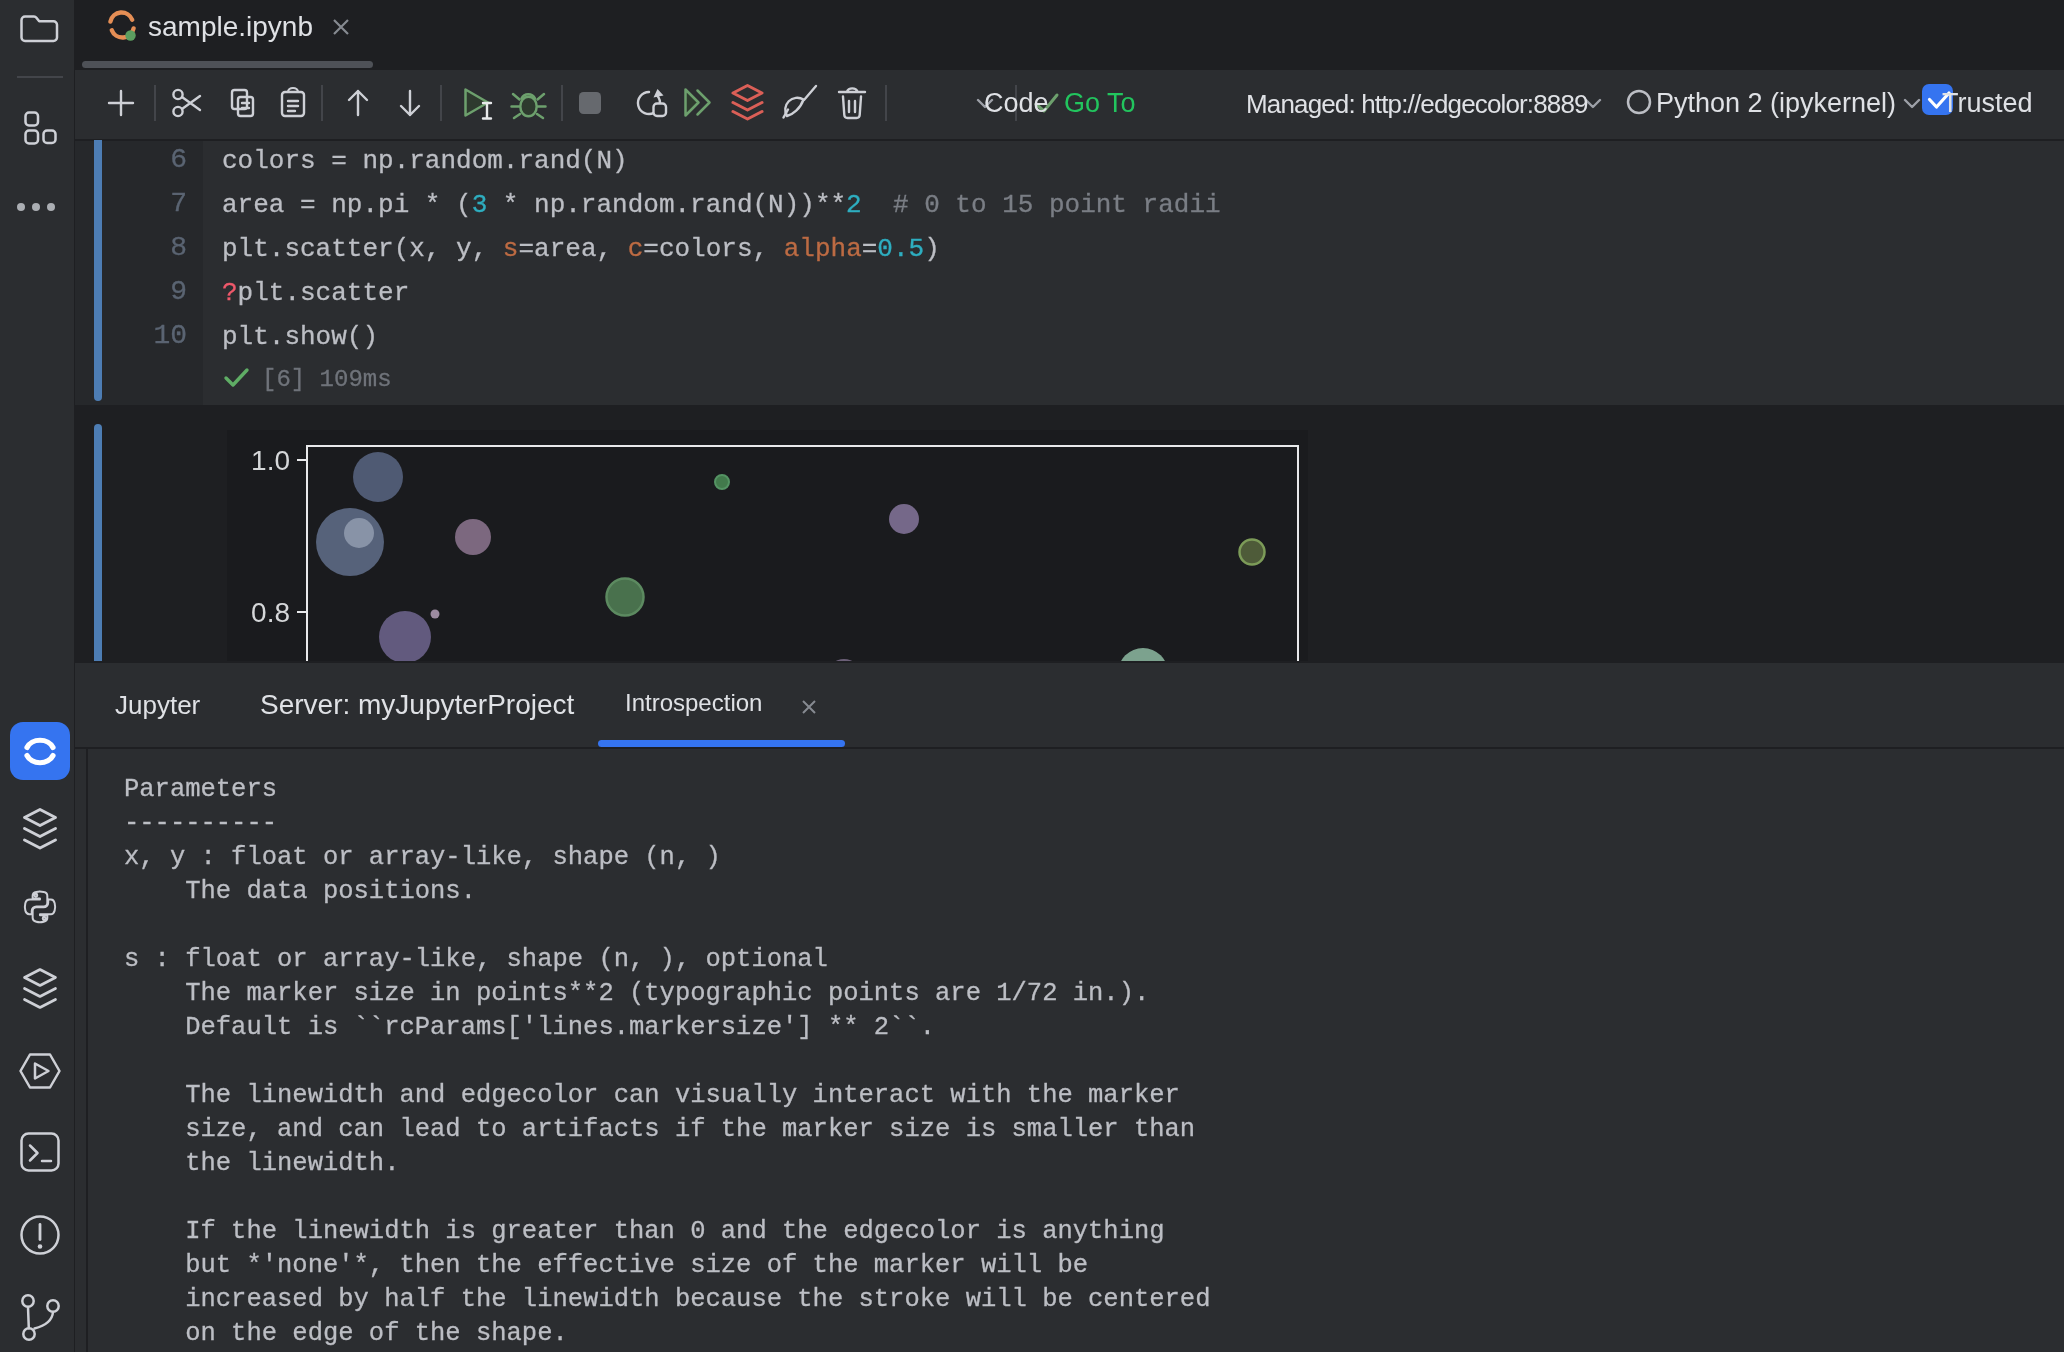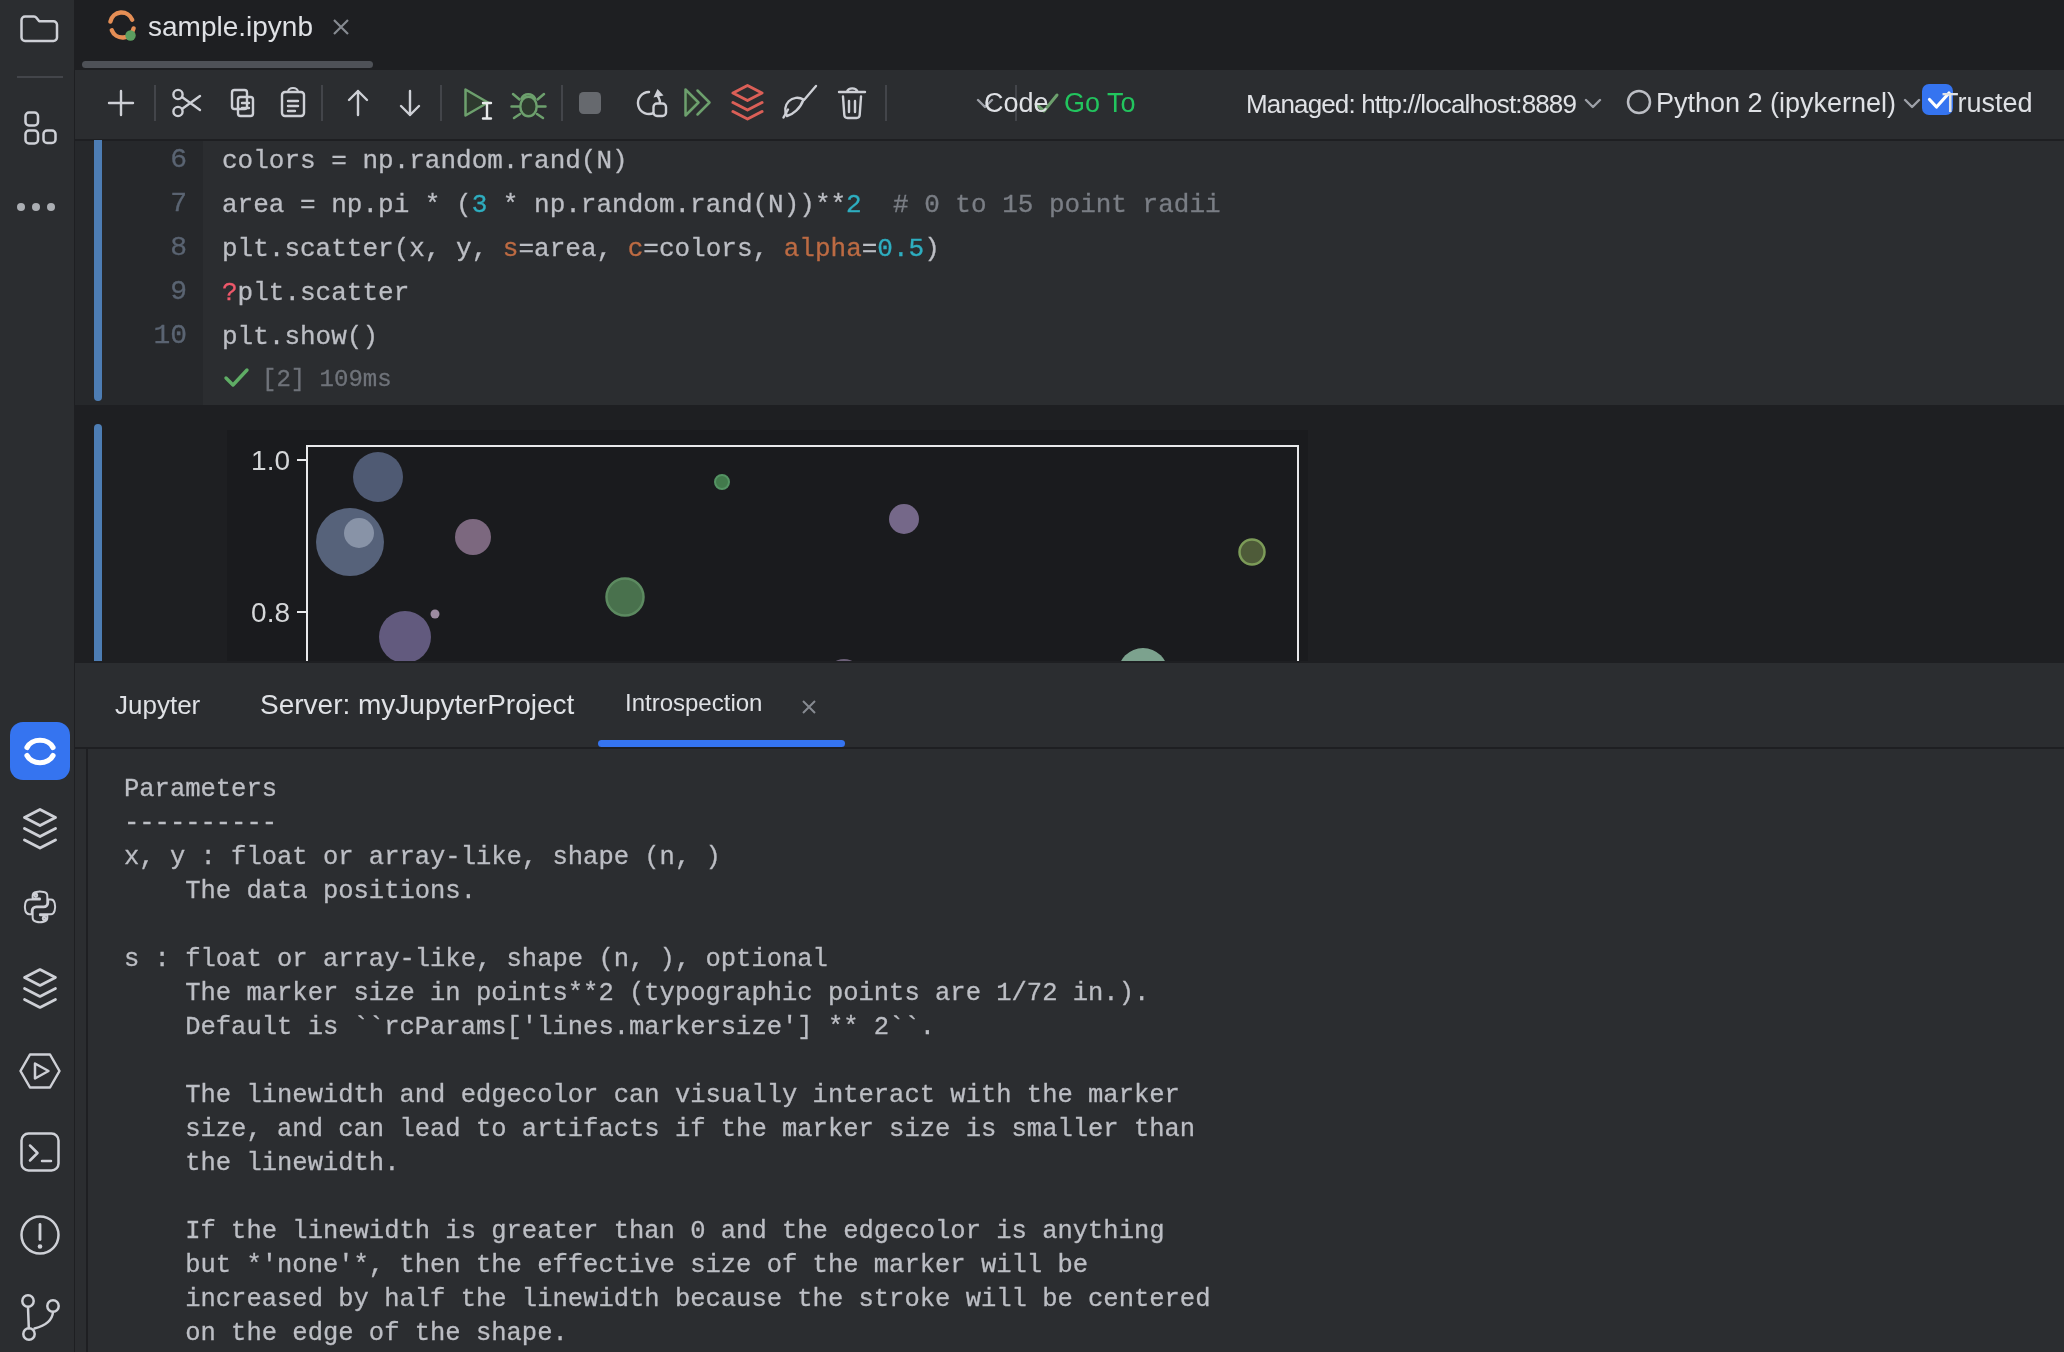--- a/index.html
+++ b/index.html
@@ -96,37 +96,37 @@
       <path d="M903 30 l7 7 7 -7 M1511 30 l7 7 7 -7 M1830 30 l7 7 7 -7"></path>
     </g>
 
     <circle cx="1564" cy="32" r="11" fill="none" stroke="#BCBEC4" stroke-width="2.5"></circle>
 
     <rect x="1847" y="14" width="31" height="31" rx="7" fill="#3574F0"></rect>
     <path d="M1854.5 29.5 l7 7.5 12.5 -14" fill="none" stroke="#FFFFFF" stroke-width="3.2" stroke-linecap="round" stroke-linejoin="round"></path>
   </svg>
   <div class="abs" style="left:958px; top:88px; font-size:27px; color:#DFE1E5;margin-left:26px;">Code</div>
   <div class="abs" style="left:1064px; top:88px; font-size:27px; color:#22c55e;">Go To</div>
-  <div class="abs" style="left:1246px; top:89px; font-size:26px; letter-spacing:-0.85px; color:#DFE1E5;">Managed: http://localhost:8889</div>
+  <div class="abs" style="left:1246px; top:89px; font-size:26px; letter-spacing:-0.85px; color:#DFE1E5;">Managed: http://edgecolor:8889</div>
   <div class="abs" style="left:1656px; top:88px; font-size:27px; color:#DFE1E5;">Python 2 (ipykernel)</div>
   <div class="abs" style="left:1942px; top:88px; font-size:27px; color:#DFE1E5;">Trusted</div>
 
   <div class="abs" id="cellrow" style="left:75px; top:141px; width:1989px; height:264px; background:#26282B;"></div>
   <div class="abs" id="cellcode" style="left:203px; top:141px; width:1861px; height:264px; background:#2B2D30;"></div>
   <div class="abs" id="cellstripe" style="left:94px; top:140px; width:8px; height:261px; background:#4D7DB4; border-radius:0 0 4px 4px;"></div>
   <div class="abs mono" id="linenums" style="left:75px; top:138px; width:112px; text-align:right; font-size:28px; line-height:44px; color:#5A6472;">6<br>7<br>8<br>9<br>10</div>
   <pre class="abs mono" id="code" style="left:222px; top:139px; font-size:26px; line-height:44px; color:#BCBEC4;">colors = np.random.rand(N)
 area = np.pi * (<span style="color:#2EAEC0">3</span> * np.random.rand(N))**<span style="color:#2EAEC0">2</span>  <span style="color:#7A7E85"># 0 to 15 point radii</span>
 plt.scatter(x, y, <span style="color:#BD6B43">s</span>=area, <span style="color:#BD6B43">c</span>=colors, <span style="color:#BD6B43">alpha</span>=<span style="color:#2EAEC0">0.5</span>)
 <span style="color:#F0596B">?</span>plt.scatter
 plt.show()</pre>
   <svg class="abs" style="left:222px; top:366px;" width="30" height="24" viewBox="0 0 30 24">
     <path d="M4 12 L11 19 L25 4" fill="none" stroke="#5FAD65" stroke-width="3.4" stroke-linecap="round" stroke-linejoin="round"></path>
   </svg>
-  <div class="abs mono" style="left:262px; top:366px; font-size:24px; color:#6F737A;">[2] 109ms</div>
+  <div class="abs mono" style="left:262px; top:366px; font-size:24px; color:#6F737A;">[6] 109ms</div>
 
   <div class="abs" id="output" style="left:75px; top:405px; width:1989px; height:256px; background:#1E1F22;"></div>
   <div class="abs" id="outstripe" style="left:94px; top:424px; width:8px; height:237px; background:#4D7DB4; border-radius:4px 4px 0 0;"></div>
   <div class="abs" id="figure" style="left:227px; top:430px; width:1081px; height:231px; background:#1A1B1E;"></div>
   <svg class="abs" id="plot" style="left:227px; top:405px;" width="1081" height="256" viewBox="0 0 1081 256">
     <path d="M80 256 L80 41 L1071 41 L1071 256" fill="none" stroke="#E8E9EB" stroke-width="2"></path>
     <line x1="70" y1="55" x2="80" y2="55" stroke="#E8E9EB" stroke-width="2"></line>
     <line x1="70" y1="207" x2="80" y2="207" stroke="#E8E9EB" stroke-width="2"></line>
     <text x="63" y="65" text-anchor="end" font-size="28" fill="#D5D7D9" font-family="Liberation Sans, sans-serif">1.0</text>
     <text x="63" y="217" text-anchor="end" font-size="28" fill="#D5D7D9" font-family="Liberation Sans, sans-serif">0.8</text>

